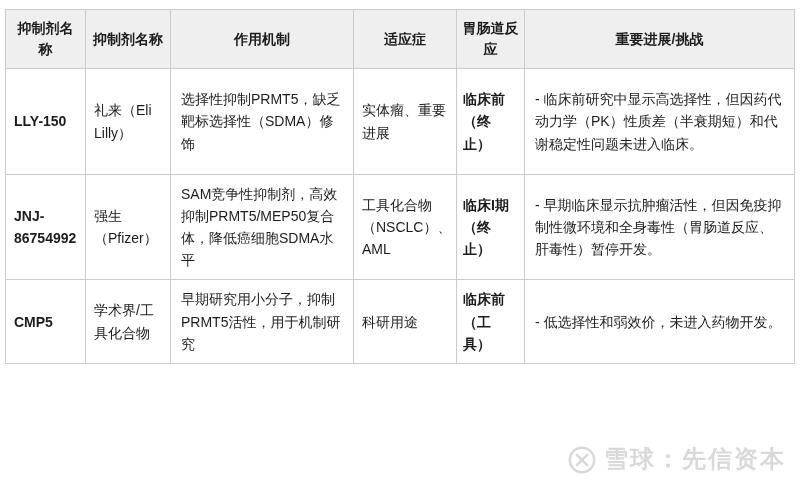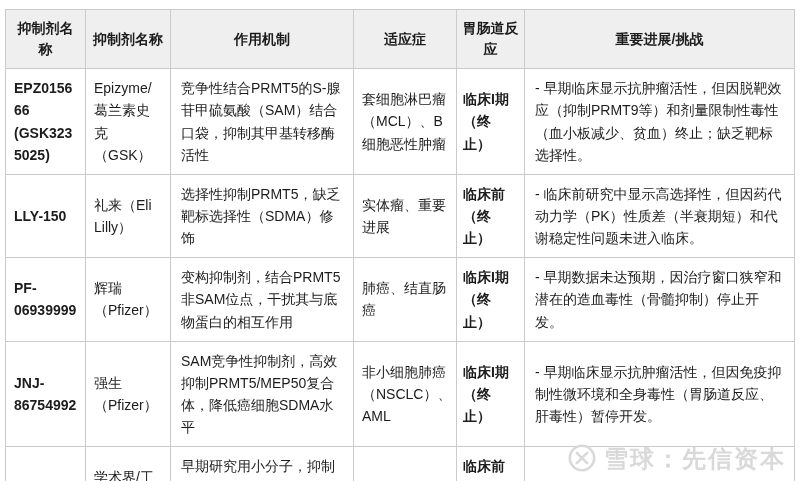--- a/index.html
+++ b/index.html
@@ -78,21 +78,21 @@
   }
   td.cell-company { padding: 8px 8px; }
   td.cell-indic   { padding: 8px 8px; }
 
   
   .watermark {
     position: absolute;
     right: 14px;
     top: 443px;
     display: flex;
-    align-items: flex-start;
+    align-items: flex-end;
     gap: 7px;
     color: #d9d9d9;
     font-size: 24px;
     font-weight: bold;
     letter-spacing: 2px;
     text-shadow: 1px 1px 0 #ffffff;
     user-select: none;
   }
   .watermark svg { display: block; }
 </style>
@@ -114,48 +114,32 @@
         <th>抑制剂名称</th>
         <th>抑制剂名称</th>
         <th>作用机制</th>
         <th>适应症</th>
         <th>胃肠道反应</th>
         <th>重要进展/挑战</th>
       </tr>
     </thead>
     <tbody>
       <tr>
-        <td class="cell-name">EPZ015666 (GSK3235025)</td>
-        <td class="cell-company">Epizyme/葛兰素史克（GSK）</td>
-        <td class="cell-mech">竞争性结合PRMT5的S-腺苷甲硫氨酸（SAM）结合口袋，抑制其甲基转移酶活性</td>
-        <td class="cell-indic">套细胞淋巴瘤（MCL）、B细胞恶性肿瘤</td>
-        <td class="cell-stage">临床I期（终止）</td>
-        <td class="cell-prog">- 早期临床显示抗肿瘤活性，但因脱靶效应（抑制PRMT9等）和剂量限制性毒性（血小板减少、贫血）终止；缺乏靶标选择性。</td>
-      </tr>
-      <tr>
         <td class="cell-name">LLY-150</td>
         <td class="cell-company">礼来（Eli Lilly）</td>
         <td class="cell-mech">选择性抑制PRMT5，缺乏靶标选择性（SDMA）修饰</td>
         <td class="cell-indic">实体瘤、重要进展</td>
         <td class="cell-stage">临床前（终止）</td>
         <td class="cell-prog">- 临床前研究中显示高选择性，但因药代动力学（PK）性质差（半衰期短）和代谢稳定性问题未进入临床。</td>
       </tr>
       <tr>
-        <td class="cell-name">PF-06939999</td>
-        <td class="cell-company">辉瑞（Pfizer）</td>
-        <td class="cell-mech">变构抑制剂，结合PRMT5非SAM位点，干扰其与底物蛋白的相互作用</td>
-        <td class="cell-indic">肺癌、结直肠癌</td>
-        <td class="cell-stage">临床I期（终止）</td>
-        <td class="cell-prog">- 早期数据未达预期，因治疗窗口狭窄和潜在的造血毒性（骨髓抑制）停止开发。</td>
-      </tr>
-      <tr>
         <td class="cell-name">JNJ-86754992</td>
         <td class="cell-company">强生（Pfizer）</td>
         <td class="cell-mech">SAM竞争性抑制剂，高效抑制PRMT5/MEP50复合体，降低癌细胞SDMA水平</td>
-        <td class="cell-indic">非小细胞肺癌（NSCLC）、AML</td>
+        <td class="cell-indic">工具化合物（NSCLC）、AML</td>
         <td class="cell-stage">临床I期（终止）</td>
         <td class="cell-prog">- 早期临床显示抗肿瘤活性，但因免疫抑制性微环境和全身毒性（胃肠道反应、肝毒性）暂停开发。</td>
       </tr>
       <tr>
         <td class="cell-name">CMP5</td>
         <td class="cell-company">学术界/工具化合物</td>
         <td class="cell-mech">早期研究用小分子，抑制PRMT5活性，用于机制研究</td>
         <td class="cell-indic">科研用途</td>
         <td class="cell-stage">临床前（工具）</td>
         <td class="cell-prog">- 低选择性和弱效价，未进入药物开发。</td>

